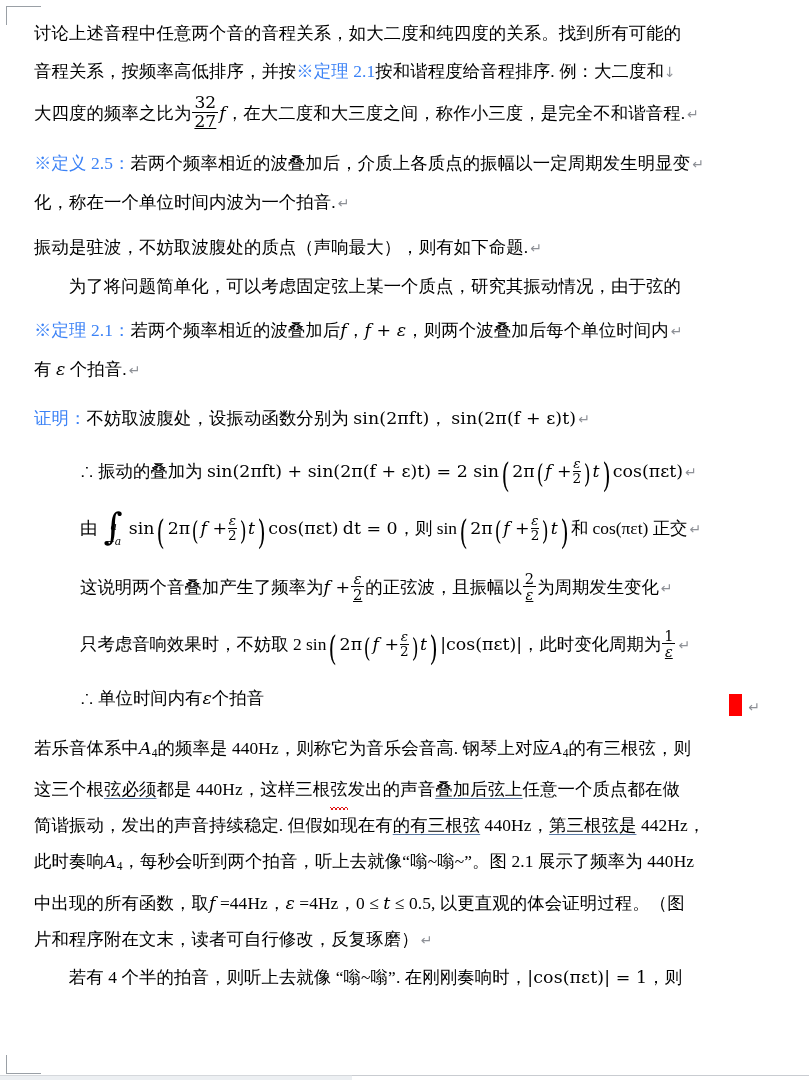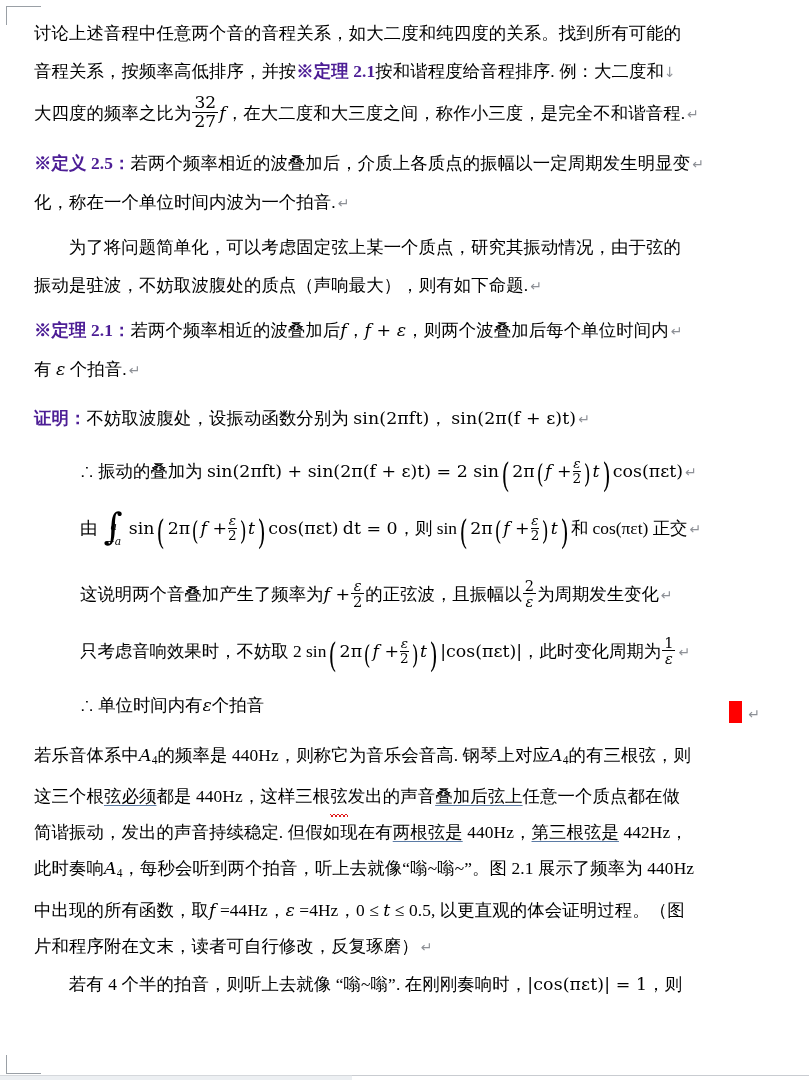--- a/index.html
+++ b/index.html
@@ -65,43 +65,43 @@
     white-space: normal;
     text-align: justify;
     text-justify: inter-character;
   }
   .indent { text-indent: 2em; }
 
   
   .blk { margin: 0 0 0 0; }
 
   .label-red {
-    color: #4c1d95;
-    font-weight: bold;
+    color: #3b82f6;
+    font-weight: normal;
   }
   .bold { font-weight: normal; }
 
   
   .math {
     font-family: "DejaVu Serif", "Liberation Serif", serif;
     font-style: normal;
   }
   .mi { font-style: italic; font-family: "DejaVu Serif", serif; }
 
   
   .frac {
     display: inline-block;
     vertical-align: -0.48em;
     text-align: center;
     line-height: 1.04;
     margin: 0 1px;
     font-size: 0.98em;
   }
   .frac > .num { display: block; padding: 0 2px; }
-  .frac > .den { display: block; padding: 0 2px; border-top: 1.3px solid #000; }
+  .frac > .den { display: block; padding: 0 2px; border-top: 1.3px solid #000; text-decoration: underline; }
 
   .sfrac {
     display: inline-block;
     vertical-align: -0.42em;
     text-align: center;
     line-height: 1.02;
     font-size: 0.78em;
     margin: 0 1px;
   }
   .sfrac > .num { display: block; }
@@ -247,26 +247,26 @@
     <div class="blk" style="margin-top:8px">
       <div class="para">
         <span class="label-red">※定义 2.5：</span><span>若两个频率相近的波叠加后，介质上各质点的振幅以一定周期发生明显变</span><span class="pilcrow">↵</span>
       </div>
       <div class="para">
         <span>化，称在一个单位时间内波为一个</span><span class="bold">拍音</span><span>.</span><span class="pilcrow">↵</span>
       </div>
     </div>
 
     <div class="blk" style="margin-top:6px">
+      <div class="para">
+        <span>振动是驻波，不妨取波腹处的质点（声响最大），则有如下命题.</span><span class="pilcrow">↵</span>
+      </div>
       <div class="para indent">
         <span>为了将问题简单化，可以考虑固定弦上某一个质点，研究其振动情况，由于弦的</span>
       </div>
-      <div class="para">
-        <span>振动是驻波，不妨取波腹处的质点（声响最大），则有如下命题.</span><span class="pilcrow">↵</span>
-      </div>
     </div>
 
     <div class="blk" style="margin-top:6px">
       <div class="para">
         <span class="label-red">※定理 2.1：</span><span>若两个频率相近的波叠加后</span><span class="mi">f</span><span>，</span><span class="mi">f + ε</span><span>，则两个波叠加后每个单位时间内</span><span class="pilcrow">↵</span>
       </div>
       <div class="para">
         <span>有 </span><span class="mi">ε</span><span> 个拍音.</span><span class="pilcrow">↵</span>
       </div>
     </div>
@@ -278,21 +278,21 @@
       </div>
 
       <div class="mathline" style="padding-left:46px;margin-top:8px">
         <span>∴ 振动的叠加为 </span><span class="math">sin(2πft) + sin(2π(f + ε)t) = 2 sin</span><span class="pbig">(</span><span class="math">2π</span><span class="pmed">(</span><span class="math mi">f +</span><span class="sfrac math"><span class="num mi">ε</span><span class="den">2</span></span><span class="pmed">)</span><span class="math mi">t</span><span class="pbig">)</span><span class="math">cos(πεt)</span><span class="pilcrow">↵</span>
       </div>
 
       <div class="mathline" style="padding-left:46px;margin-top:6px">
         <span>由 </span><span class="intg math"><span class="sym">∫</span><span class="lim-up">a</span><span class="lim-dn">−a</span></span><span class="math">sin</span><span class="pbig">(</span><span class="math">2π</span><span class="pmed">(</span><span class="math mi">f +</span><span class="sfrac math"><span class="num mi">ε</span><span class="den">2</span></span><span class="pmed">)</span><span class="math mi">t</span><span class="pbig">)</span><span class="math">cos(πεt)</span>&nbsp;<span class="math">dt = 0</span><span>，则 sin</span><span class="pbig">(</span><span class="math">2π</span><span class="pmed">(</span><span class="math mi">f +</span><span class="sfrac math"><span class="num mi">ε</span><span class="den">2</span></span><span class="pmed">)</span><span class="math mi">t</span><span class="pbig">)</span><span>和 cos(πεt) 正交</span><span class="pilcrow">↵</span>
       </div>
 
-      <div class="mathline" style="padding-left:46px;margin-top:11px">
+      <div class="mathline" style="padding-left:46px;margin-top:4px">
         <span>这说明两个音叠加产生了频率为</span><span class="math mi">f +</span><span class="frac math" style="font-size:0.84em;vertical-align:-0.46em"><span class="num mi">ε</span><span class="den">2</span></span><span>的正弦波，且振幅以</span><span class="frac math" style="font-size:0.84em;vertical-align:-0.46em"><span class="num">2</span><span class="den mi">ε</span></span><span>为周期发生变化</span><span class="pilcrow">↵</span>
       </div>
 
       <div class="mathline" style="padding-left:46px;margin-top:6px">
         <span>只考虑音响效果时，不妨取 2 sin</span><span class="pbig">(</span><span class="math">2π</span><span class="pmed">(</span><span class="math mi">f +</span><span class="sfrac math"><span class="num mi">ε</span><span class="den">2</span></span><span class="pmed">)</span><span class="math mi">t</span><span class="pbig">)</span><span class="math">|cos(πεt)|</span><span>，此时变化周期为</span><span class="frac math" style="font-size:0.84em;vertical-align:-0.46em"><span class="num">1</span><span class="den mi">ε</span></span><span class="pilcrow">↵</span>
       </div>
 
       <div class="row-qed" style="padding-left:46px;margin-top:6px">
         <span>∴ 单位时间内有</span><span class="mi">ε</span><span>个拍音</span>
         <span class="qed-wrap">
@@ -307,21 +307,21 @@
 
       <div class="para" style="line-height:36px">
         <span>若乐音体系中</span><span class="bold mi">A</span><span class="sub bold">4</span><span>的频率是 440Hz，则称它为</span><span class="bold">音乐会音高</span><span>. 钢琴上对应</span><span class="bold mi">A</span><span class="sub bold">4</span><span>的有三根弦，则</span>
       </div>
 
       <div class="para" style="line-height:36px">
         <span>这三个根</span><span class="u-link">弦必须</span><span>都是 440Hz，这样三根</span><span class="sp-err">弦</span><span>发出的声音</span><span class="u-link">叠加后弦上</span><span>任意一个质点都在做</span>
       </div>
 
       <div class="para" style="line-height:36px">
-        <span>简谐振动，发出的声音持续稳定. 但假如现在有</span><span class="u-link">两根弦是</span><span> 440Hz，</span><span class="u-link">第三根弦是</span><span> 442Hz，</span>
+        <span>简谐振动，发出的声音持续稳定. 但假如现在有</span><span class="u-link">的有三根弦</span><span> 440Hz，</span><span class="u-link">第三根弦是</span><span> 442Hz，</span>
       </div>
 
       <div class="para" style="line-height:36px">
         <span>此时奏响</span><span class="bold mi">A</span><span class="sub bold">4</span><span>，每秒会听到两个拍音，听上去就像“嗡~嗡~”。图 2.1 展示了频率为 440Hz</span>
       </div>
 
 
       <div class="para" style="line-height:36px">
         <span>中出现的所有函数，取</span><span class="mi">f</span><span> =44Hz，</span><span class="mi">ε</span><span> =4Hz，0 ≤ </span><span class="mi">t</span><span> ≤ 0.5, 以更直观的体会证明过程。（图</span>
       </div>

